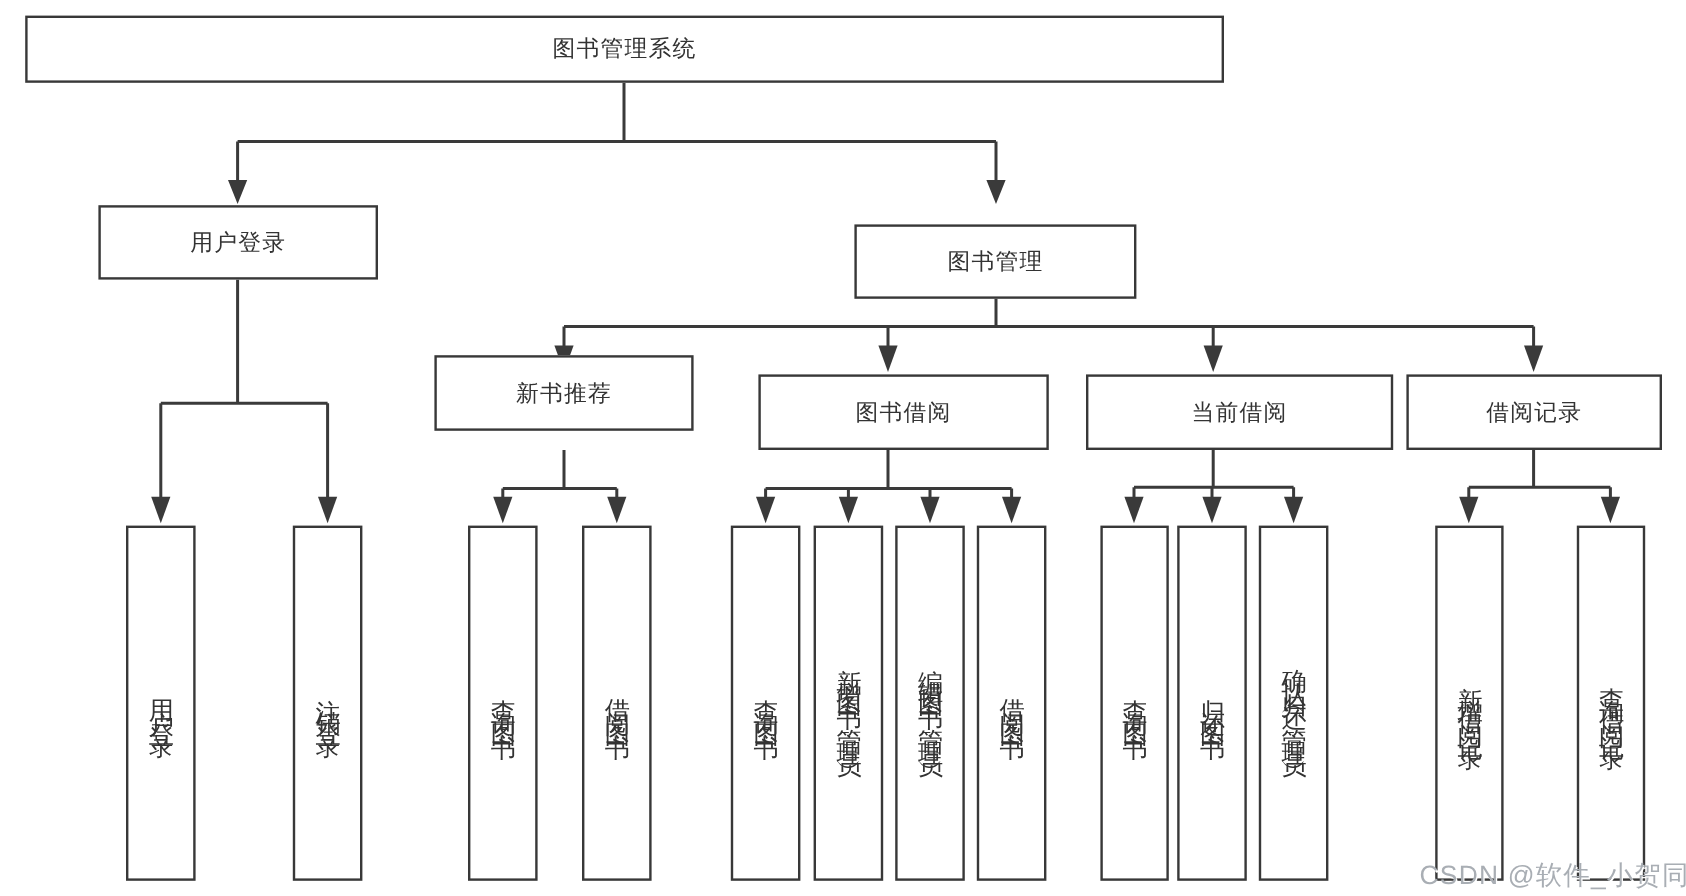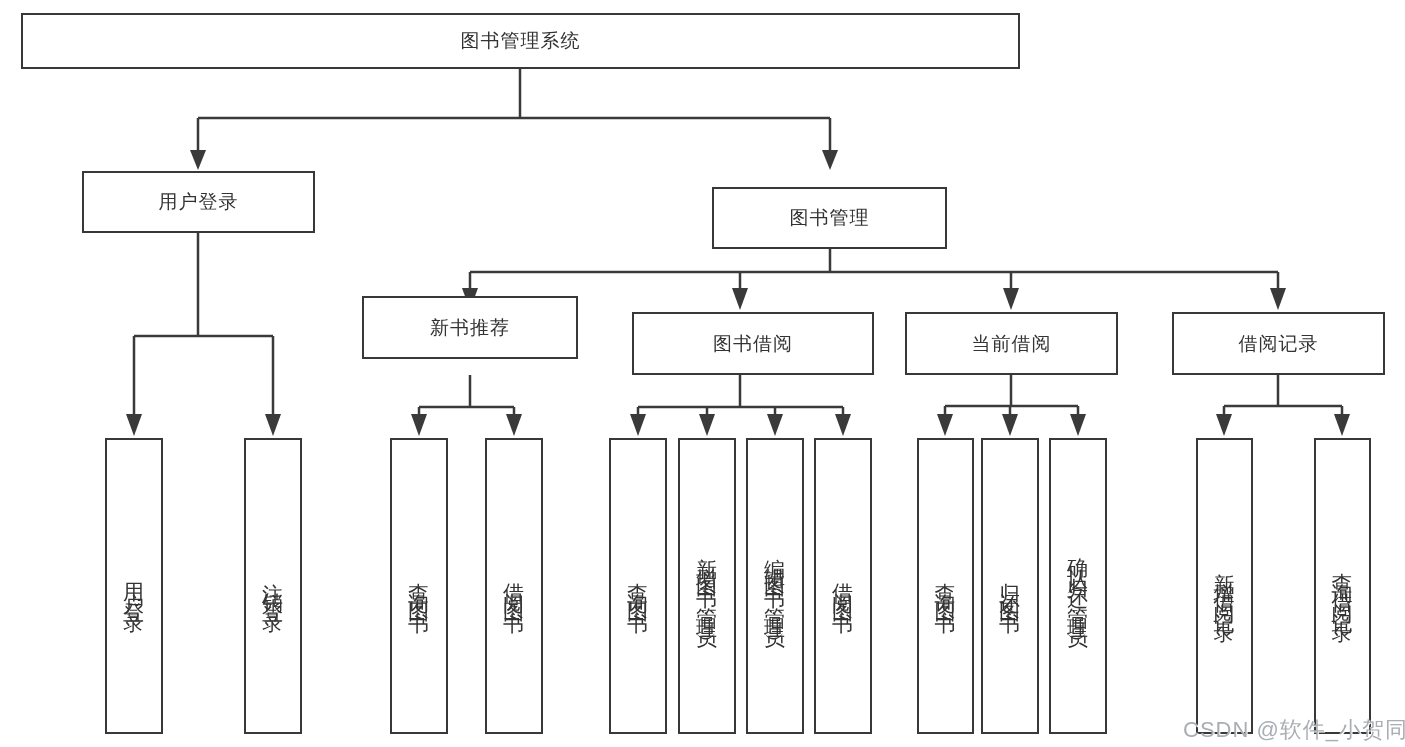--- a/index.html
+++ b/index.html
@@ -100,21 +100,21 @@
   <div class="box hbox" style="left:712px;top:171px;width:235px;height:62px;margin-top:16px;">
     <span>图书管理</span>
   </div>
 
   <div class="box hbox" style="left:362px;top:296px;width:216px;height:63px;">
     <span>新书推荐</span>
   </div>
   <div class="box hbox" style="left:632px;top:312px;width:242px;height:63px;">
     <span>图书借阅</span>
   </div>
-  <div class="box hbox" style="left:905px;top:312px;width:213px;height:63px;">
+  <div class="box hbox" style="left:905px;top:312px;width:256px;height:63px;">
     <span>当前借阅</span>
   </div>
   <div class="box hbox" style="left:1172px;top:312px;width:213px;height:63px;">
     <span>借阅记录</span>
   </div>
 
   <div class="box vbox" style="left:105px;top:438px;width:58px;height:296px;">
     <span>用户登录</span>
   </div>
   <div class="box vbox" style="left:244px;top:438px;width:58px;height:296px;">

